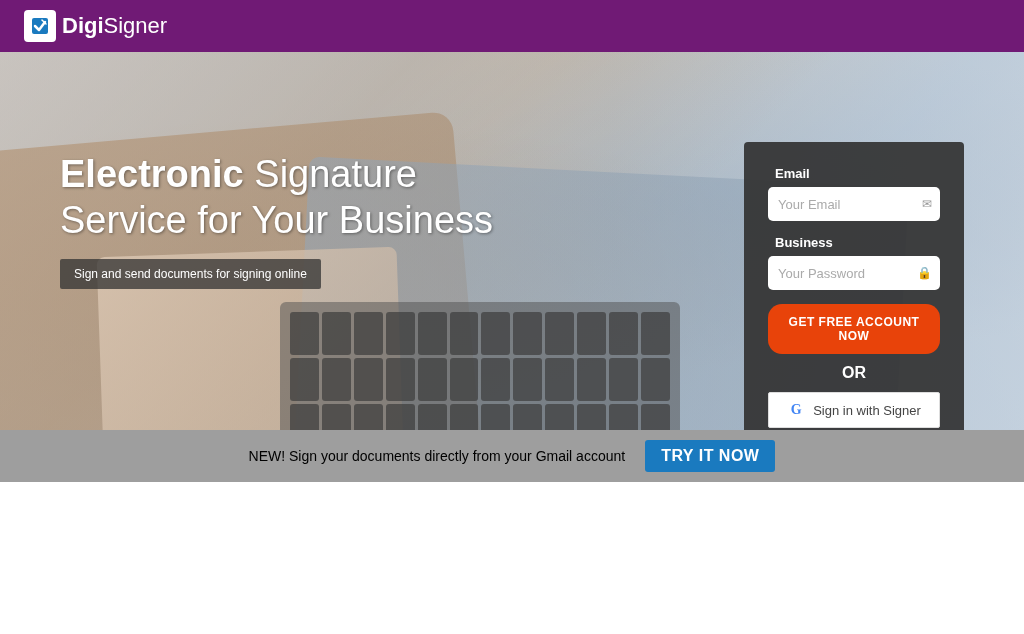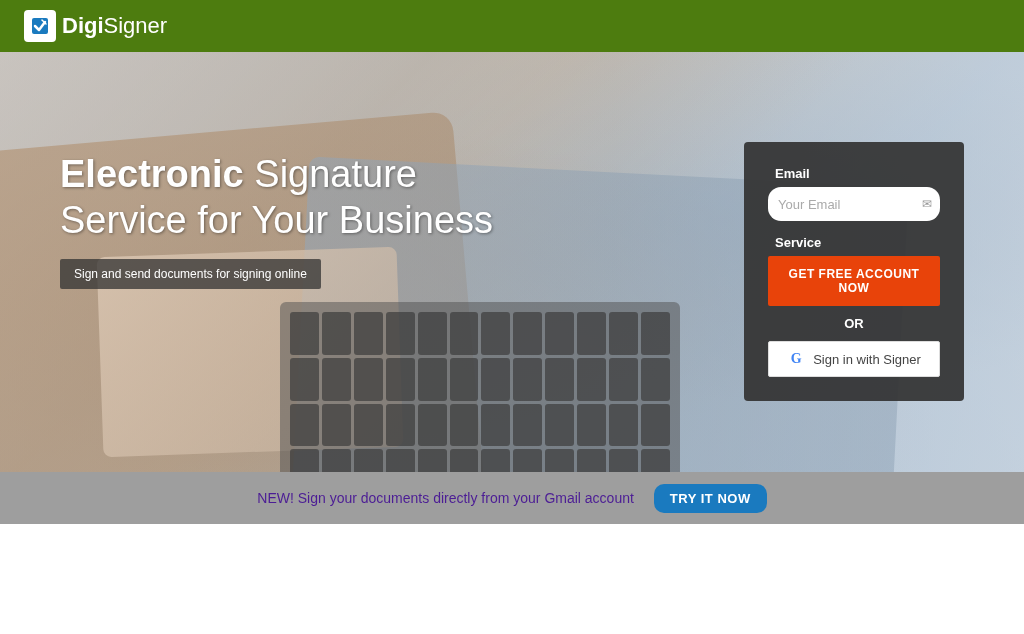--- a/index.html
+++ b/index.html
@@ -1,20 +1,20 @@
 <!DOCTYPE html>
 <html><head>
   <meta charset="utf-8">
   <style>
     * { margin: 0; padding: 0; box-sizing: border-box; }
     body { font-family: 'Arial', sans-serif; width: 1024px; height: 634px; overflow: hidden; }
 
     
     .header {
-      background-color: #4d7c0f;
+      background-color: #701a75;
       height: 52px;
       display: flex;
       align-items: center;
       justify-content: space-between;
       padding: 0 24px;
       position: relative;
       z-index: 10;
       text-align: center;
     }
     .logo {
@@ -54,21 +54,21 @@
     .nav-login {
       display: flex;
       align-items: center;
       gap: 6px;
     }
 
     
     .hero {
       position: relative;
       width: 1024px;
-      height: 420px;
+      height: 378px;
       overflow: hidden;
       background: #b0c4d8;
     }
     .hero-bg {
       position: absolute;
       inset: 0;
       background: linear-gradient(135deg, #c8d8e8 0%, #d4c4b0 40%, #b8c8d8 70%, #c0d0e0 100%);
       opacity: 0.9;
     }
     
@@ -145,55 +145,55 @@
     }
     .form-input-wrap {
       position: relative;
       margin-bottom: 14px;
     }
     .form-input {
       width: 100%;
       height: 34px;
       padding: 0 30px 0 10px;
       border: none;
-      border-radius: 13px;
+      border-radius: 5px;
       font-size: 13px;
       color: #555;
       background: white;
       outline: none;
     }
     .form-input::placeholder { color: #aaa; }
     .input-icon {
       position: absolute;
       right: 8px;
       top: 50%;
       transform: translateY(-50%);
       color: #999;
       font-size: 12px;
     }
 
     .btn-signup {
       width: 100%;
       background: #e8430a;
       color: white;
       border: none;
-      border-radius: 2px;
+      border-radius: 14px;
       padding: 11px 8px;
       font-size: 12px;
       font-weight: 700;
       letter-spacing: 0.5px;
       cursor: pointer;
       margin-bottom: 10px;
       text-transform: uppercase;
     }
 
     .or-divider {
       text-align: center;
       color: white;
-      font-size: 13px;
+      font-size: 16px;
       font-weight: 700;
       margin-bottom: 10px;
     }
 
     .btn-google {
       width: 100%;
       background: white;
       border: 1px solid #ddd;
       border-radius: 2px;
       padding: 8px 10px;
@@ -218,30 +218,30 @@
     
     .bottom-banner {
       background: #9e9e9e;
       height: 52px;
       display: flex;
       align-items: center;
       justify-content: center;
       gap: 20px;
     }
     .banner-text {
-      color: #4c1d95;
+      color: #000000;
       font-size: 14px;
     }
     .btn-try {
       background: #1a7abf;
       color: white;
       border: none;
-      border-radius: 10px;
+      border-radius: 3px;
       padding: 7px 16px;
-      font-size: 13px;
+      font-size: 16px;
       font-weight: 700;
       letter-spacing: 0.5px;
       cursor: pointer;
       text-transform: uppercase;
     }
 
     
     .bg-shape1 {
       position: absolute;
       width: 500px; height: 400px;
@@ -375,21 +375,25 @@
       <span class="hero-subtitle">Sign and send documents for signing online</span>
     </div>
 
     <div class="form-card">
       <label class="form-label">Email</label>
       <div class="form-input-wrap">
         <input class="form-input" type="email" placeholder="Your Email" style="">
         <span class="input-icon">✉</span>
       </div>
 
-      <label class="form-label">Service</label>
+      <label class="form-label">Business</label>
+      <div class="form-input-wrap">
+        <input class="form-input" type="password" placeholder="Your Password" style="">
+        <span class="input-icon">🔒</span>
+      </div>
 
       <button class="btn-signup">GET FREE ACCOUNT NOW</button>
 
       <div class="or-divider">OR</div>
 
       <button class="btn-google">
         <span class="google-g" style="color:#4285F4;font-family:serif;">G</span>
         <span>Sign in with Signer</span>
       </button>
     </div>

